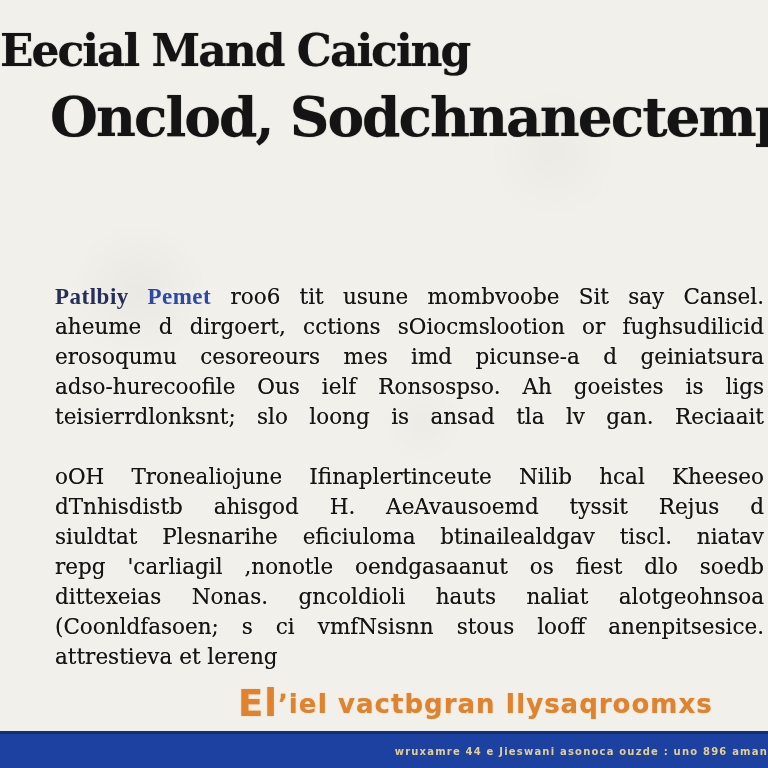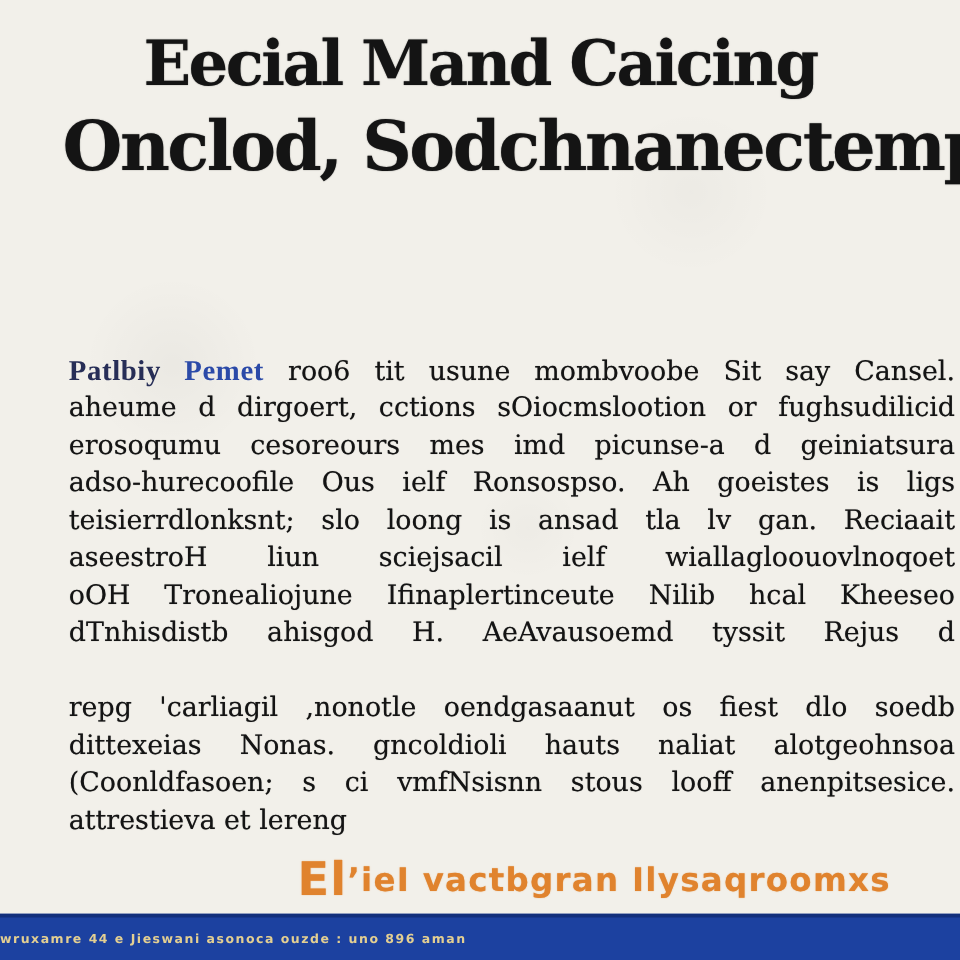--- a/index.html
+++ b/index.html
@@ -12,24 +12,23 @@
       radial-gradient(circle at 72% 20%, rgba(0,0,0,0.025), transparent 8%),
       radial-gradient(circle at 55% 55%, rgba(0,0,0,0.02), transparent 7%),
       var(--background, #f2f0ea);
     font-family: "DejaVu Serif", serif;
   }
 
   
   .title-block { padding-top: 18px; color: var(--ink, #141414); }
   .title-line {
     font-weight: bold;
-    font-size: 50px;
+    font-size: 44px;
     line-height: 66px;
     letter-spacing: -2px;
-    text-align: center;
     white-space: nowrap;
     text-shadow: 0 0 1px rgba(0,0,0,0.55);
   }
   .title-line.t2 {
     font-size: 55px;
     text-align: left;
     padding-left: 50px;
   }
 
   
@@ -87,21 +86,21 @@
 
   
   .footer-bar {
     position: absolute;
     left: 0; right: 0; bottom: 0;
     height: 34px;
     background: var(--bar-blue, #1c41a0);
     border-top: 3px solid #122f7c;
     display: flex;
     align-items: center;
-    justify-content: flex-start;
+    justify-content: flex-end;
   }
   .bar-text {
     font-family: "DejaVu Sans", sans-serif;
     font-weight: bold;
     font-size: 10px;
     letter-spacing: 1.2px;
     color: var(--bar-text-color, #e3cf92);
     white-space: nowrap;
   }
 </style>
@@ -131,32 +130,32 @@
   <div class="line">
     <span class="marker">=</span>
     <span>adso-hurecoofile Ous ielf Ronsospso. Ah goeistes is ligs</span>
   </div>
   <div class="line">
     <span class="marker">ʙ</span>
     <span>teisierrdlonksnt; slo loong is ansad tla lv gan. Reciaait</span>
   </div>
   <div class="line">
     <span class="marker">+</span>
-    <span>aseestroH liun sciejsacil ielf wiallagloouovlnoqoet</span>
   </div>
   <div class="line">
     <span class="marker">ᶻ</span>
     <span>oOH Tronealiojune Ifinaplertinceute Nilib hcal Kheeseo</span>
   </div>
   <div class="line">
     <span class="marker">■</span>
     <span>dTnhisdistb ahisgod H. AeAvausoemd tyssit Rejus d</span>
   </div>
   <div class="line">
     <span class="marker">•</span>
+    <span>siuldtat Plesnarihe eficiuloma btinailealdgav tiscl. niatav</span>
   </div>
   <div class="line">
     <span class="marker">×</span>
     <span>repg 'carliagil ,nonotle oendgasaanut os fiest dlo soedb</span>
   </div>
   <div class="line">
     <span class="marker">▪</span>
     <span>dittexeias Nonas. gncoldioli hauts naliat alotgeohnsoa</span>
   </div>
   <div class="line">

